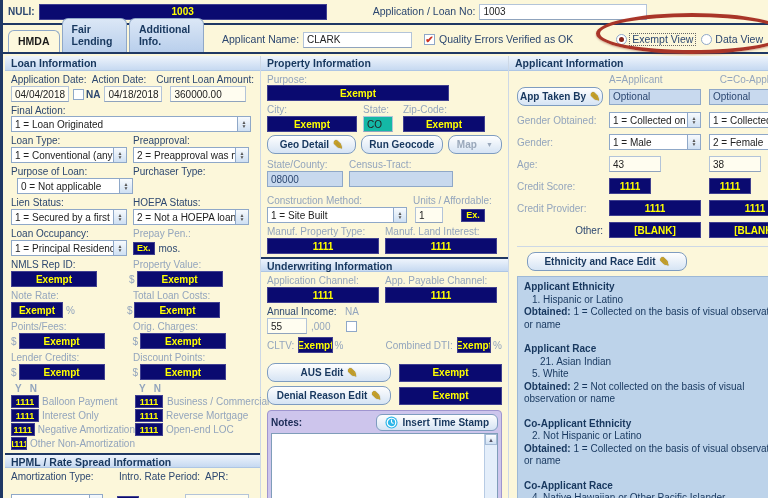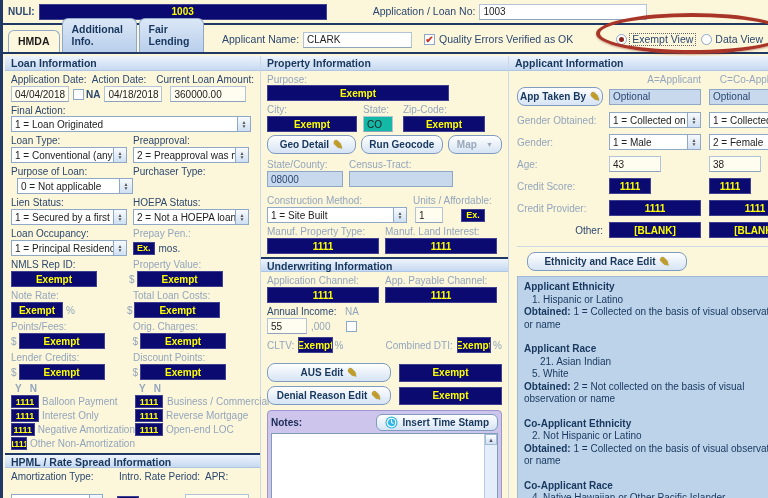--- a/index.html
+++ b/index.html
@@ -81,22 +81,22 @@
       <span>1003</span>
     </div>
     <span class="lbl d" style="margin-left:46px;font-size:10.5px">Application / Loan No:</span>
     <div class="inp" style="width:168px;margin-left:4px;background:#fff">
       <span>1003</span>
     </div>
   </div>
 
   <div class="tabrow">
     <div class="tab active"><span>HMDA</span></div>
+    <div class="tab"><span>Fair Lending</span></div>
     <div class="tab"><span>Additional Info.</span></div>
-    <div class="tab"><span>Fair Lending</span></div>
     <span class="lbl d" style="margin-left:16px;font-size:10.5px">Applicant Name:</span>
     <div class="inp" style="width:148px;margin-left:4px;background:#fff">
       <span>CLARK</span>
     </div>
     <span class="cb checked" style="margin-left:12px"></span>
     <span class="lbl d" style="margin-left:4px;font-size:10.5px">Quality Errors Verified as OK</span>
     <span class="radio sel" style="margin-left:43px"></span>
     <span class="lbl d dotted" style="margin-left:3px;font-size:10.5px">Exempt View</span>
     <span class="radio" style="margin-left:6px"></span>
     <span class="lbl d" style="margin-left:3px;font-size:10.5px">Data View</span>
@@ -497,21 +497,21 @@
           </div>
         </div>
       </div>
     </div>
 
     <div class="col col-right">
       <div class="sechead">Applicant Information</div>
       <div class="pad" style="padding-left:8px">
         <div class="fr" style="margin-bottom:2px">
           <span style="width:92px"></span>
-          <span class="lbl" style="width:92px;text-align:right">A=Applicant</span>
+          <span class="lbl" style="width:92px;text-align:left">A=Applicant</span>
           <span class="lbl" style="width:92px;text-align:center;margin-left:8px">C=Co-Applicant</span>
         </div>
 
         <div class="fr" style="margin-bottom:6px">
           <div class="btn" style="width:86px;margin-right:6px">
             <span>App Taken By</span>
               <span class="pencil-i">✎</span>
           </div>
           <div class="readonly" style="width:92px">
               <span>Optional</span>

